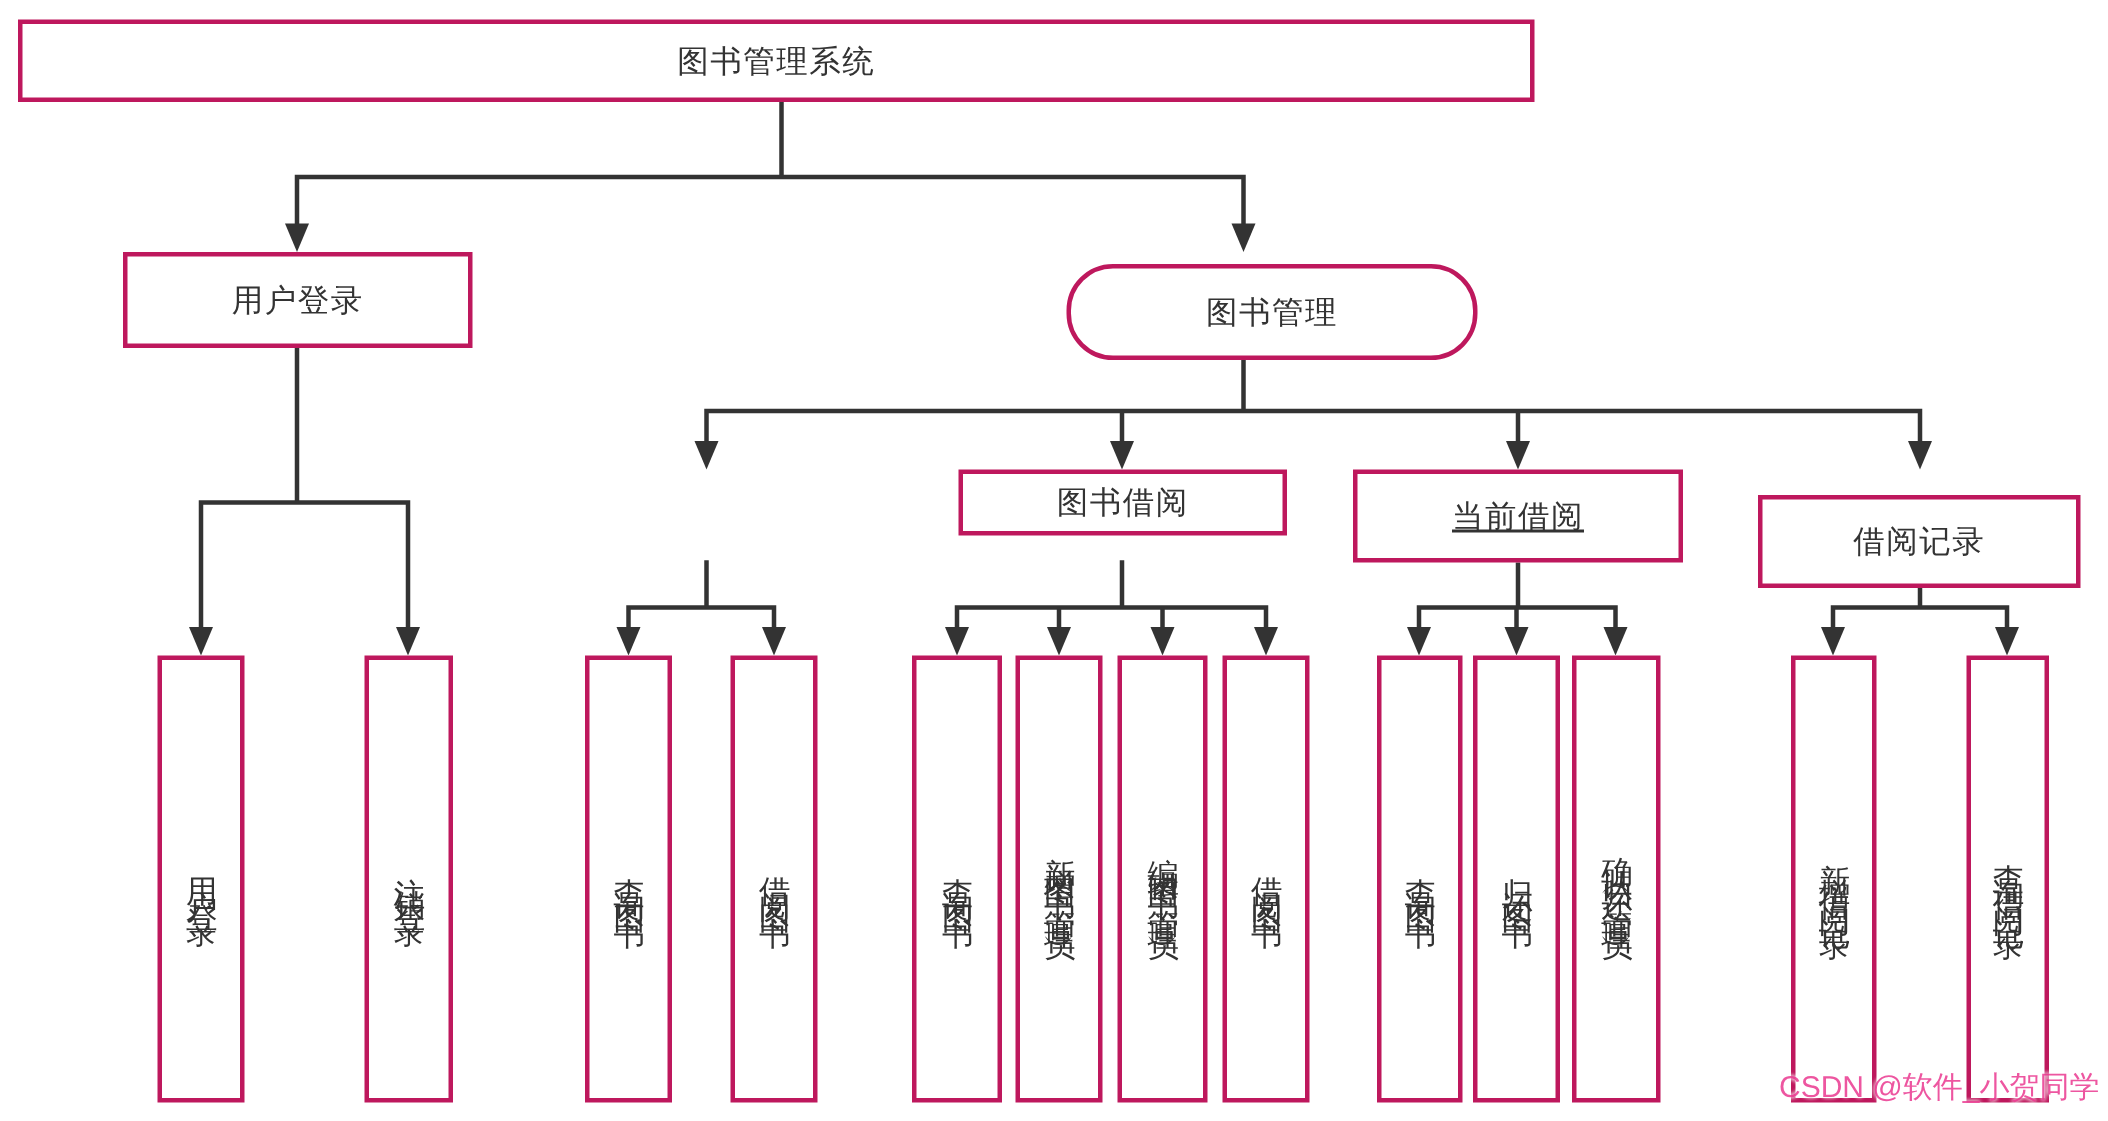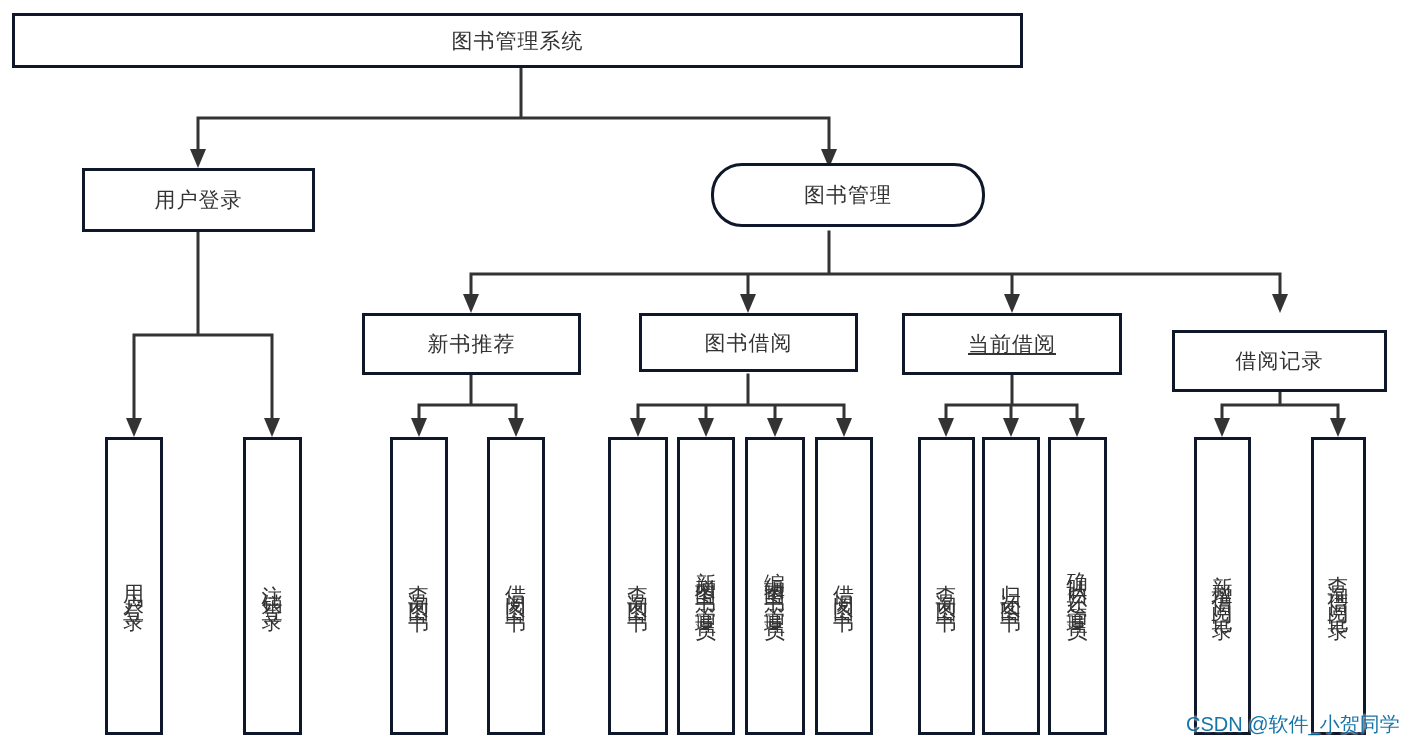--- a/index.html
+++ b/index.html
@@ -2,32 +2,32 @@
 <html><head>
 <meta charset="utf-8">
 <style>
   html,body{margin:0;padding:0;background:#fff;}
   .canvas{
     position:relative;width:1405px;height:747px;background:#ffffff;overflow:hidden;
     font-family:"Liberation Sans", sans-serif;color:#333;
   }
   .canvas svg{position:absolute;left:0;top:0;z-index:1;}
   .box{
-    position:absolute;box-sizing:border-box;border:3px solid #0f172a;background:#ffffff;
+    position:absolute;box-sizing:border-box;border:3px solid #be185d;background:#ffffff;
     display:flex;align-items:center;justify-content:center;z-index:2;
   }
   .hlabel{font-size:21px;letter-spacing:1px;white-space:nowrap;}
   .vtext{
     writing-mode:vertical-lr;text-orientation:mixed;
     font-size:21px;line-height:1;letter-spacing:9px;white-space:nowrap;
   }
   .vtext.tight{letter-spacing:7px;}
   .watermark{
     position:absolute;left:1186px;top:711px;z-index:5;
-    font-size:20px;color:#0369a1;opacity:.92;white-space:nowrap;
+    font-size:20px;color:#ec4899;opacity:.92;white-space:nowrap;
     text-shadow:0 0 3px #ffffff,0 0 3px #ffffff;
   }
 </style>
 </head>
 <body>
 
 <div class="canvas">
 
   <svg width="1405" height="747" viewBox="0 0 1405 747" aria-hidden="true">
     <g stroke="#333333" stroke-width="3" fill="none" stroke-linecap="square">
@@ -62,28 +62,25 @@
     </g>
   </svg>
 
   <div class="box" style="left:12px;top:13px;width:1011px;height:55px;">
     <span class="hlabel">图书管理系统</span>
   </div>
 
   <div class="box" style="left:82px;top:168px;width:233px;height:64px;">
     <span class="hlabel">用户登录</span>
   </div>
-  <div class="box" style="left:711px;top:163px;width:274px;height:64px;border-radius:31px;">
+  <div class="box" style="left:711px;top:176px;width:274px;height:64px;border-radius:31px;">
     <span class="hlabel">图书管理</span>
   </div>
 
-  <div class="box" style="left:362px;top:313px;width:219px;height:62px;">
-    <span class="hlabel">新书推荐</span>
-  </div>
-  <div class="box" style="left:639px;top:313px;width:219px;height:59px;">
+  <div class="box" style="left:639px;top:313px;width:219px;height:44px;">
     <span class="hlabel">图书借阅</span>
   </div>
   <div class="box" style="left:902px;top:313px;width:220px;height:62px;text-decoration:underline;">
     <span class="hlabel">当前借阅</span>
   </div>
   <div class="box" style="left:1172px;top:313px;width:215px;height:62px;margin-top:17px;">
     <span class="hlabel">借阅记录</span>
   </div>
 
   <div class="box" style="left:105px;top:437px;width:58px;height:298px;">

